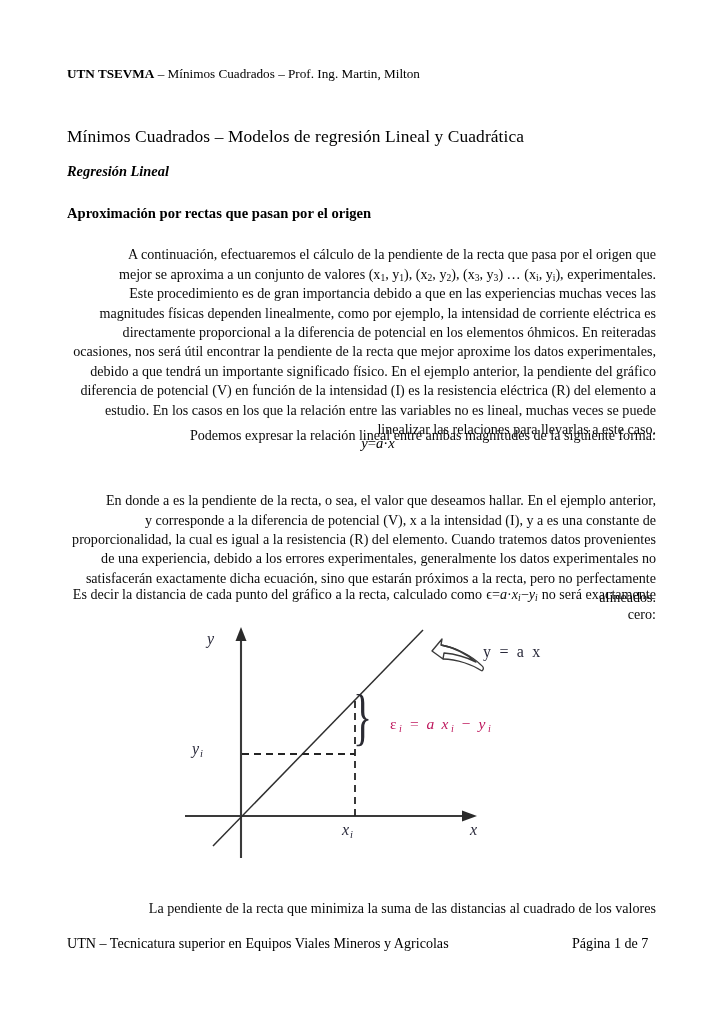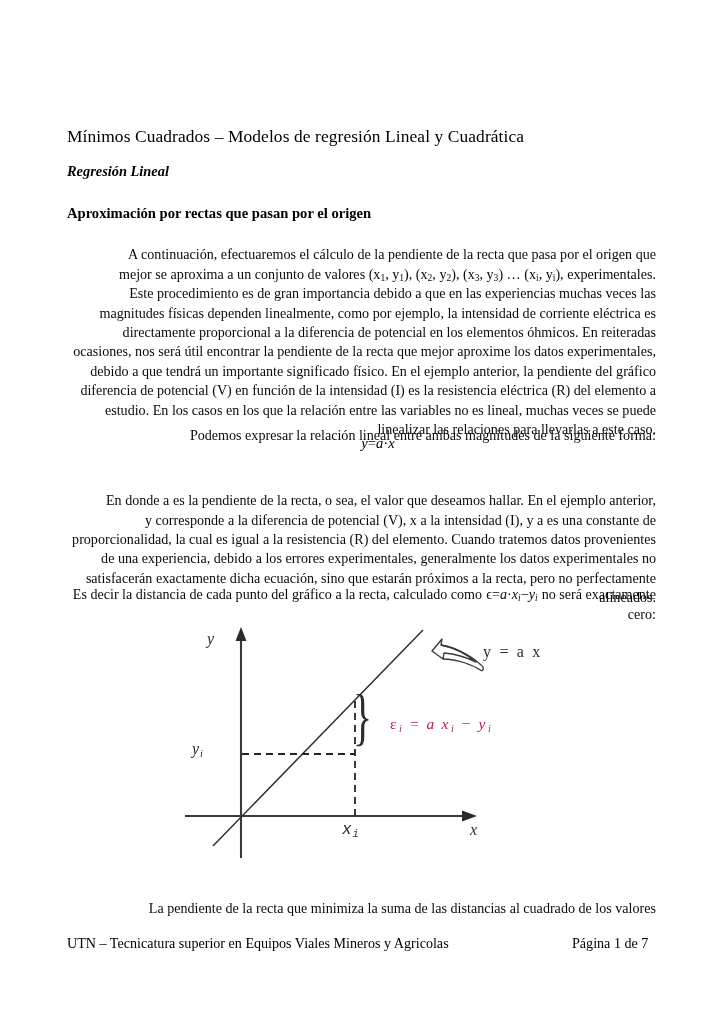--- a/index.html
+++ b/index.html
@@ -128,21 +128,21 @@
   .figure svg { display: block; }
   .fig-label {
     position: absolute;
     font-family: "Liberation Serif", "DejaVu Serif", serif;
     font-style: italic;
     color: #29293a;
     white-space: nowrap;
   }
   .lbl-y  { left: 22px;  top: 12px;  font-size: 16px; }
   .lbl-yi { left: 7px;   top: 122px; font-size: 16px; }
-  .lbl-xi { left: 157px; top: 203px; font-size: 16px; font-family: Liberation Mono, monospace; }
+  .lbl-xi { left: 157px; top: 203px; font-size: 16px; }
   .lbl-x  { left: 285px; top: 203px; font-size: 16px; }
   .fig-label sub {
     font-size: 0.66em;
     vertical-align: -0.25em;
     padding-left: 1px;
   }
   .eq-line {
     position: absolute;
     left: 298px;
     top: 25px;
@@ -196,20 +196,23 @@
     font-size: 14.1px;
     line-height: 19px;
     white-space: nowrap;
   }
 </style>
 </head>
 <body>
 
 <div class="page">
 
+  <div class="doc-header">
+    <b>UTN TSEVMA</b><span> – Mínimos Cuadrados – Prof. Ing. Martin, Milton</span>
+  </div>
 
   <h1 class="doc-title">Mínimos Cuadrados – Modelos de regresión Lineal y Cuadrática</h1>
 
   <div class="sec-italic">Regresión Lineal</div>
 
   <div class="sec-bold">Aproximación por rectas que pasan por el origen</div>
 
   <p class="para indent p1"><span>A continuación, efectuaremos el cálculo de la pendiente de la recta que pasa por el origen que mejor se aproxima a un conjunto de valores (x</span><sub>1</sub><span>, y</span><sub>1</sub><span>), (x</span><sub>2</sub><span>, y</span><sub>2</sub><span>), (x</span><sub>3</sub><span>, y</span><sub>3</sub><span>) … (x</span><sub>i</sub><span>, y</span><sub>i</sub><span>), experimentales.</span></p>
 
   <p class="para indent p2">Este procedimiento es de gran importancia debido a que en las experiencias muchas veces las magnitudes físicas dependen linealmente, como por ejemplo, la intensidad de corriente eléctrica es directamente proporcional a la diferencia de potencial en los elementos óhmicos. En reiteradas ocasiones, nos será útil encontrar la pendiente de la recta que mejor aproxime los datos experimentales, debido a que tendrá un importante significado físico. En el ejemplo anterior, la pendiente del gráfico diferencia de potencial (V) en función de la intensidad (I) es la resistencia eléctrica (R) del elemento a estudio. En los casos en los que la relación entre las variables no es lineal, muchas veces se puede linealizar las relaciones para llevarlas a este caso.</p>

